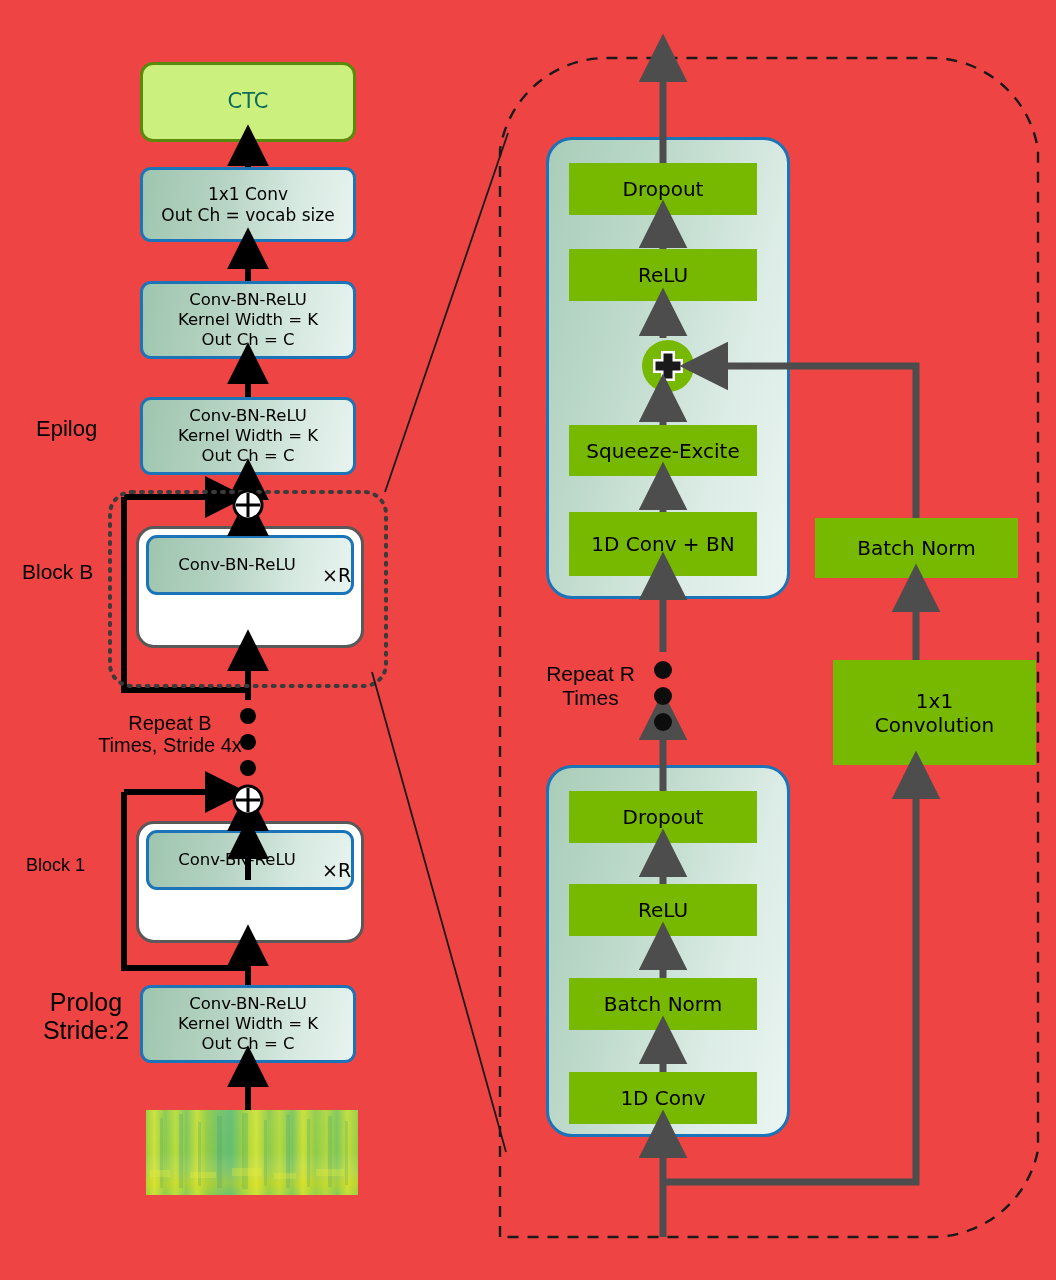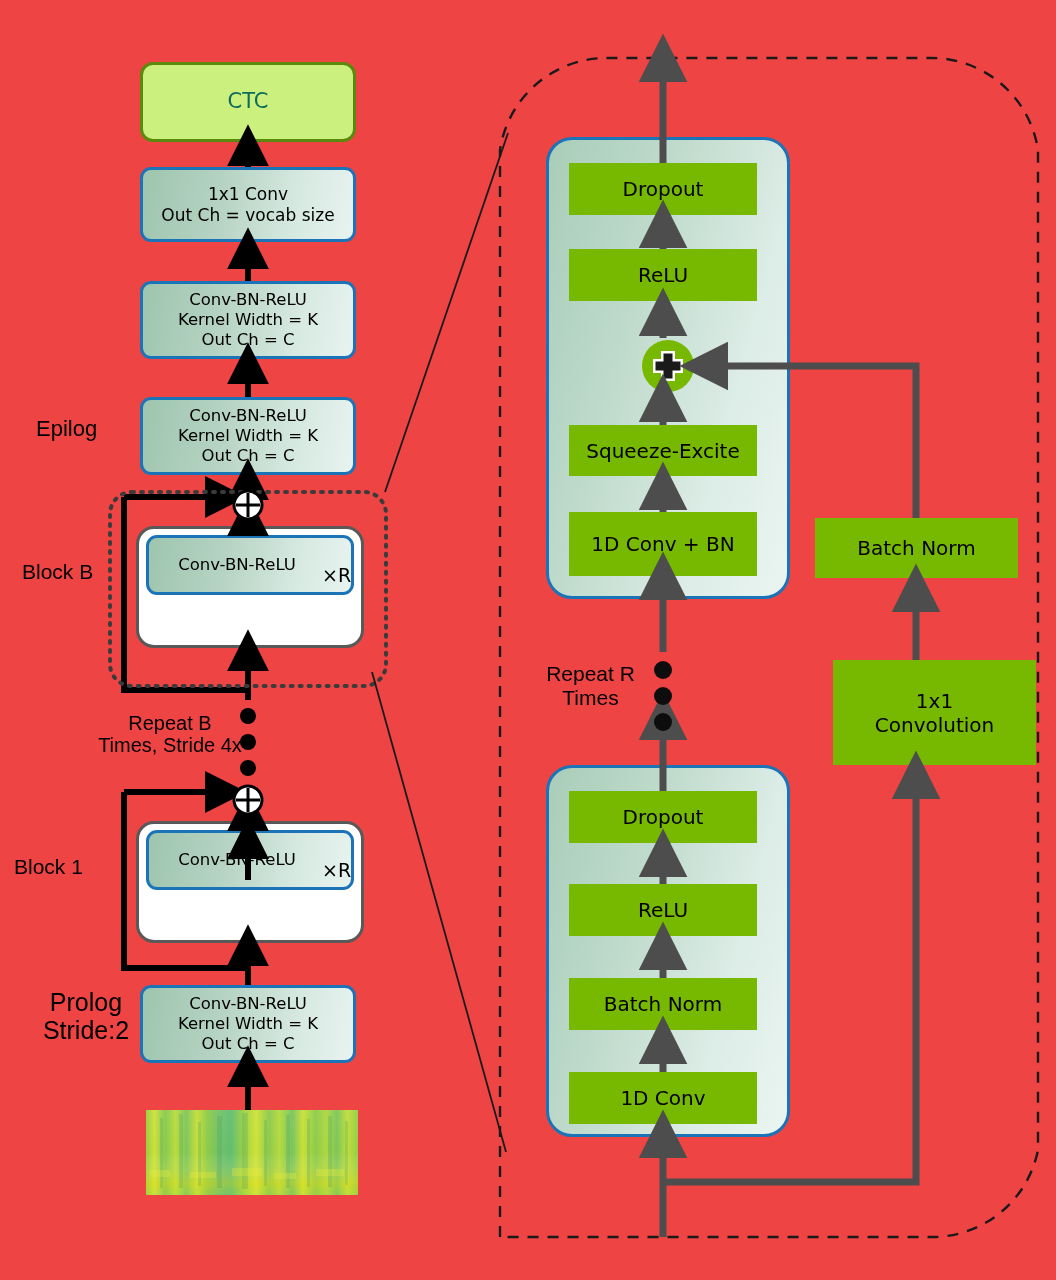--- a/index.html
+++ b/index.html
@@ -63,21 +63,21 @@
   <div class="lbl" style="left:80px;top:712px;font-size:20px;text-align:center;width:180px;">
     <span>Repeat B</span><br>
     <span>Times, Stride 4x</span>
   </div>
 
   <div class="graybox" style="left:136px;top:821px;width:228px;height:122px;"></div>
   <div class="box teal" style="left:146px;top:830px;width:208px;height:60px;font-size:16.5px;">
     <span style="padding-right:26px;">Conv-BN-ReLU</span>
   </div>
   <div class="xr" style="left:322px;top:859px;font-size:19px;">×R</div>
-  <div class="lbl" style="left:14px;top:855px;font-size:21px;">Block 1</div>
+  <div class="lbl" style="left:26px;top:855px;font-size:18px;">Block 1</div>
 
   <div class="lbl" style="left:34px;top:988px;font-size:25px;text-align:center;width:104px;">
     <span>Prolog</span><br>
     <span>Stride:2</span>
   </div>
   <div class="box teal" style="left:140px;top:985px;width:216px;height:78px;font-size:16.5px;">
     <span>
       <span>Conv-BN-ReLU</span><br>
       <span>Kernel Width = K</span><br>
       <span>Out Ch = C</span>

